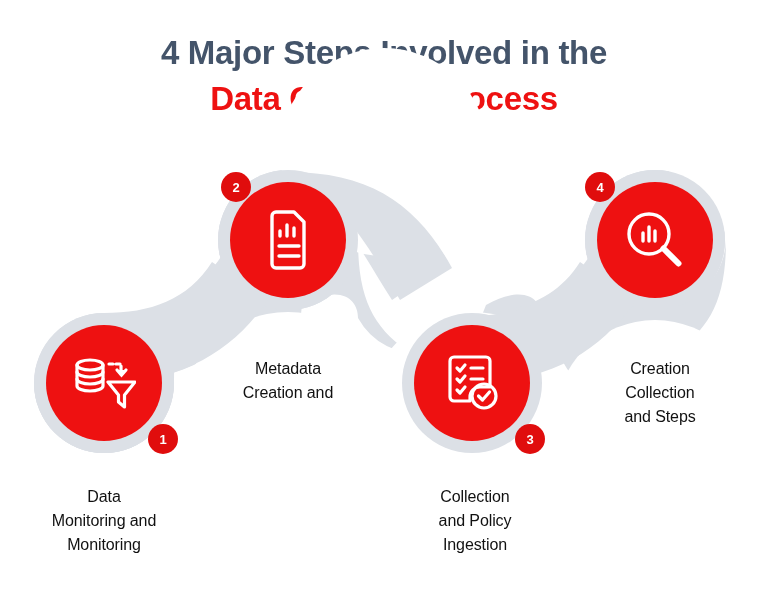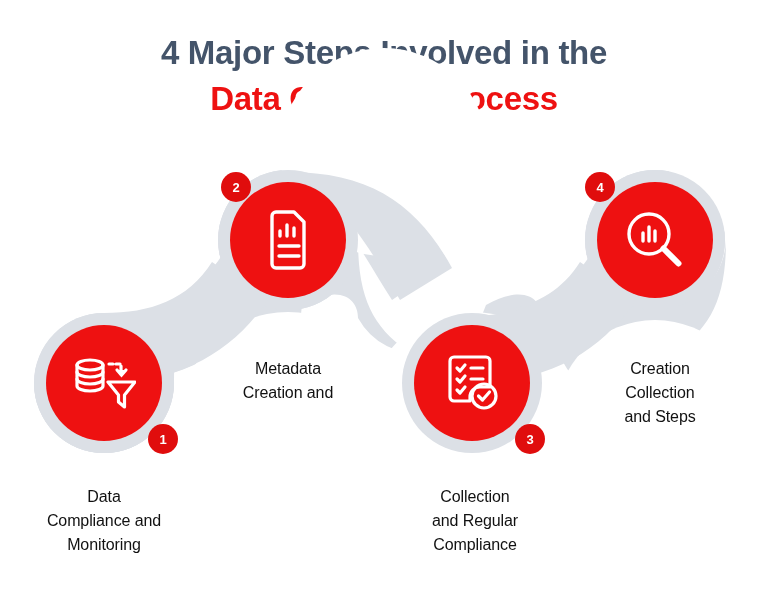--- a/index.html
+++ b/index.html
@@ -186,21 +186,21 @@
         <path d="M5 28 v7 a13 5 0 0 0 26 0 v-7"></path>
         <path d="M37 13 h12 v10" stroke-dasharray="4 3"></path>
         <path d="M45 19 l4.5 5 4.5 -5" fill="#ffffff" stroke-linejoin="miter"></path>
         <path d="M36 31 h27 l-10.5 13 v12 l-6 -5 v-7 z"></path>
       </g>
     </svg>
   </div>
   <div class="badge" id="badge-1">1</div>
   <div class="caption" id="caption-1">
     <div>Data</div>
-    <div>Compliance and</div>
+    <div>Monitoring and</div>
     <div>Monitoring</div>
   </div>
 
   <div class="node" id="node-2">
     <svg class="node-icon" viewBox="0 0 64 64">
       <g fill="none" stroke="#ffffff" stroke-width="3.4" stroke-linecap="round" stroke-linejoin="round">
         <path d="M20 4 h18 l10 10 v42 a4 4 0 0 1 -4 4 h-24 a4 4 0 0 1 -4 -4 v-48 a4 4 0 0 1 4 -4 z"></path>
         <path d="M24 28 v-5"></path>
         <path d="M31 28 v-11"></path>
         <path d="M38 28 v-8"></path>
@@ -225,22 +225,22 @@
         <path d="M31 17 h12"></path>
         <path d="M31 28 h12"></path>
         <circle cx="44" cy="45" r="12"></circle>
         <path d="M38.5 45 l4 4 l7 -8"></path>
       </g>
     </svg>
   </div>
   <div class="badge" id="badge-3">3</div>
   <div class="caption" id="caption-3">
     <div>Collection</div>
-    <div>and Regular</div>
-    <div>Compliance</div>
+    <div>and Policy</div>
+    <div>Ingestion</div>
   </div>
 
   <div class="node" id="node-4">
     <svg class="node-icon" viewBox="0 0 64 64">
       <g fill="none" stroke="#ffffff" stroke-width="3.4" stroke-linecap="round" stroke-linejoin="round">
         <circle cx="26" cy="26" r="20"></circle>
         <path d="M20 33 v-8"></path>
         <path d="M26 33 v-14"></path>
         <path d="M32 33 v-10"></path>
         <path d="M40.5 40.5 l15 15" stroke-width="6"></path>

